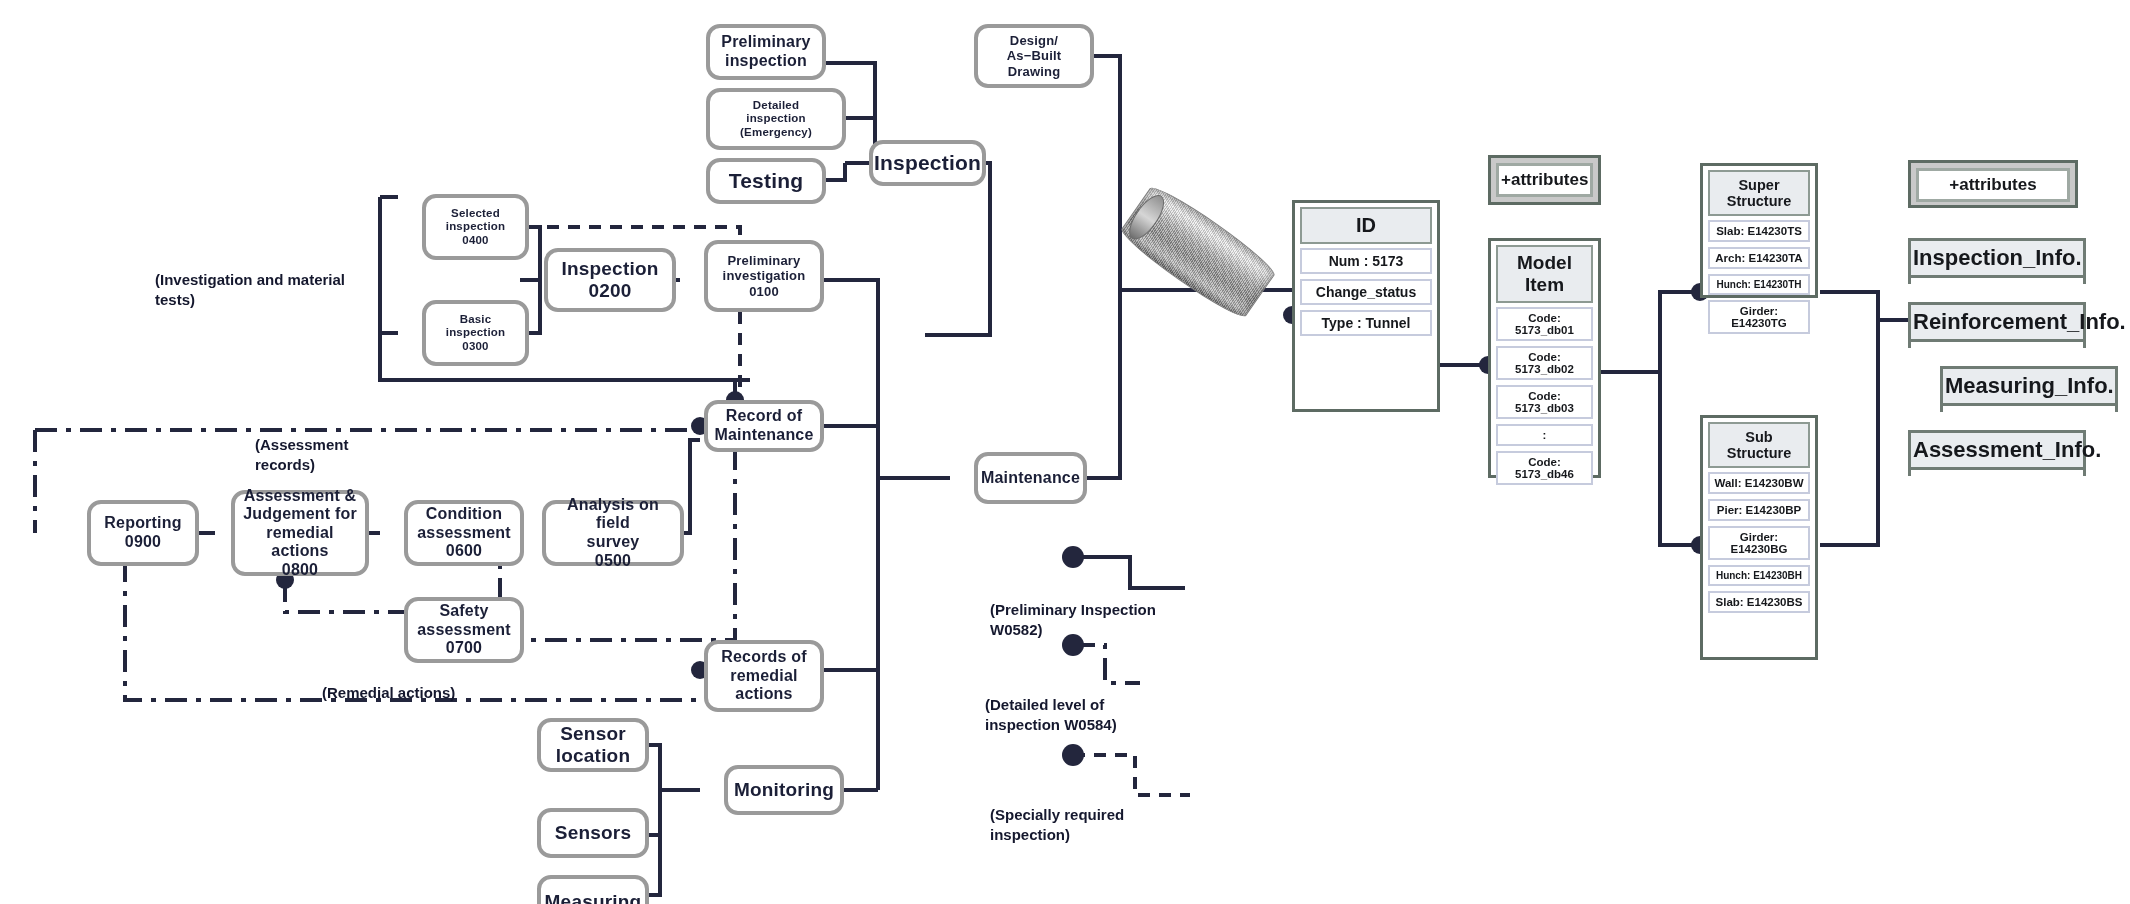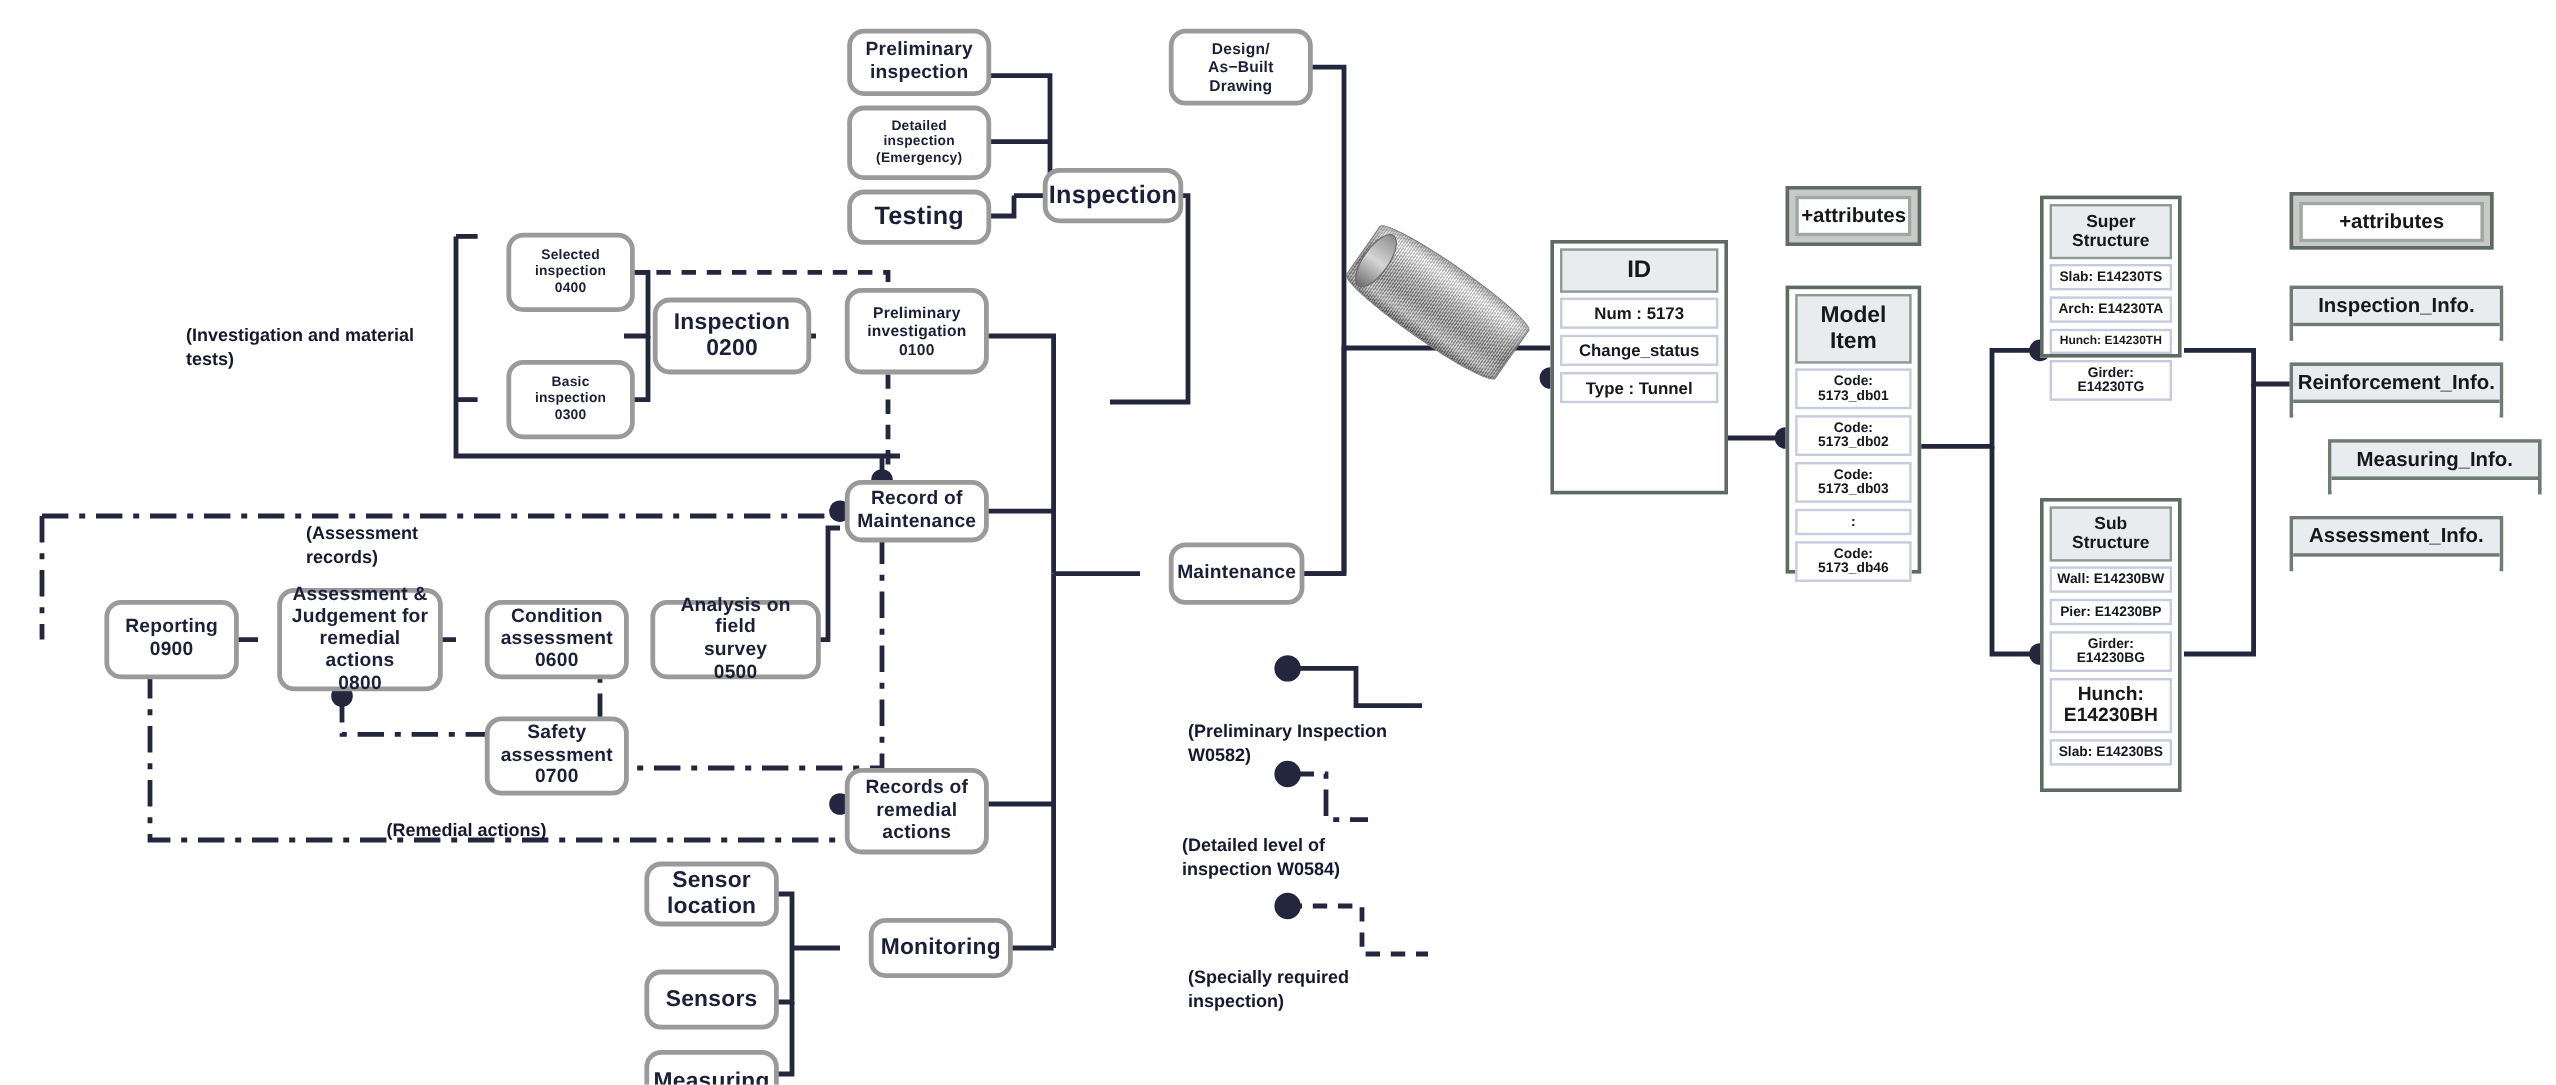--- a/index.html
+++ b/index.html
@@ -106,21 +106,21 @@
     position: absolute;
     box-sizing: border-box;
     border: 3px solid #6f7b74;
     background: #ffffff;
   }
   .info-card .cap {
     background: #e9ecef;
     text-align: center;
     font-weight: bold;
     color: #16181c;
-    font-size: 17px;
+    font-size: 22px;
     padding: 4px 2px;
     border-bottom: 3px solid #6f7b74;
   }
   .info-card .body { height: 16px; background:#ffffff; }
 
   
   .tunnel {
     position: absolute;
     transform: rotate(35deg);
     border-radius: 50% / 14%;
@@ -253,21 +253,21 @@
       <circle cx="1073" cy="645" r="11"></circle>
       <circle cx="1073" cy="755" r="11"></circle>
     </g>
   </svg>
 
   <div class="node fs-14" style="left:682px;top:24px;width:120px;height:56px;">
     <span class="txt">Preliminary
 inspection</span>
   </div>
 
-  <div class="node fs-10" style="left:682px;top:88px;width:120px;height:62px;">
+  <div class="node fs-10" style="left:682px;top:88px;width:140px;height:62px;">
     <span class="txt">Detailed
 inspection
 (Emergency)</span>
   </div>
 
   <div class="node fs-20" style="left:682px;top:158px;width:120px;height:46px;">
     <span class="txt">Testing</span>
   </div>
 
   <div class="node fs-20" style="left:845px;top:140px;width:117px;height:46px;">
@@ -412,21 +412,21 @@
     <div class="row" style="font-size:11.5px;">Arch: E14230TA</div>
     <div class="row" style="font-size:10px;">Hunch: E14230TH</div>
     <div class="row" style="font-size:11.5px;">Girder: E14230TG</div>
   </div>
 
   <div class="tbl" style="left:1700px;top:415px;width:118px;height:245px;">
     <div class="hdr" style="font-size:14.5px;">Sub Structure</div>
     <div class="row" style="font-size:11.5px;">Wall: E14230BW</div>
     <div class="row" style="font-size:11.5px;">Pier: E14230BP</div>
     <div class="row" style="font-size:11.5px;">Girder: E14230BG</div>
-    <div class="row" style="font-size:16px;">Hunch: E14230BH</div>
+    <div class="row" style="font-size:10px;">Hunch: E14230BH</div>
     <div class="row" style="font-size:11.5px;">Slab: E14230BS</div>
   </div>
 
   <div class="attr-box" style="left:1908px;top:160px;width:170px;height:48px;">
     <div class="inner">+attributes</div>
   </div>
 
   <div class="info-card" style="left:1908px;top:238px;width:178px;height:46px;">
     <div class="cap">Inspection_Info.</div>
     <div class="body"></div>

